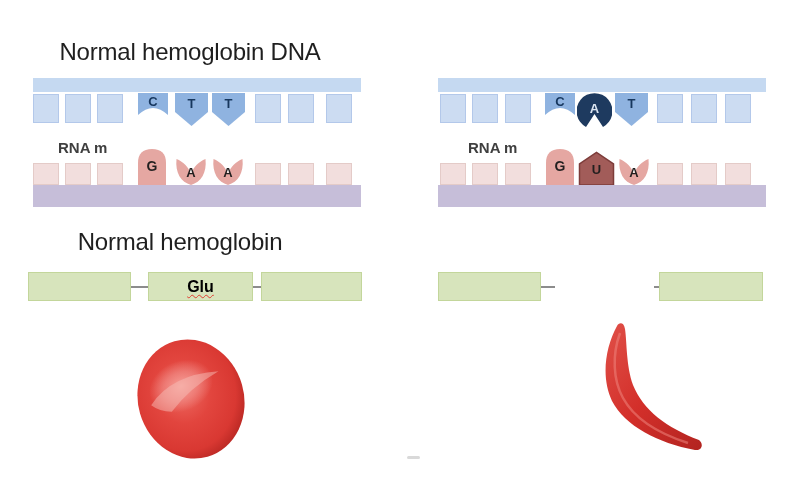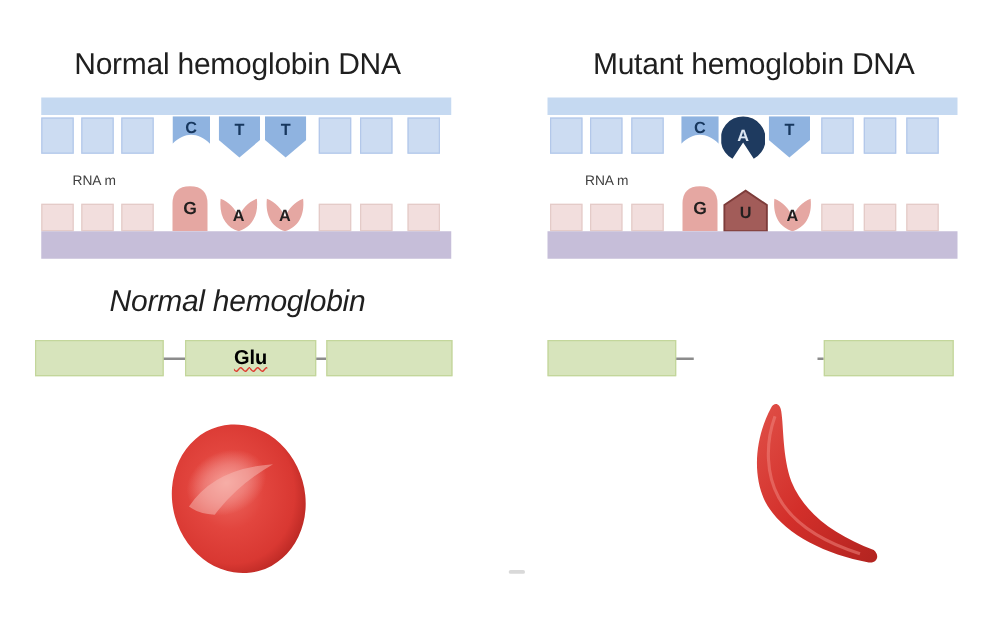--- a/index.html
+++ b/index.html
@@ -16,21 +16,21 @@
   .sq.dna{width:26px;height:29px;top:94px;background:var(--dna-square,#ccdcf2);border:1px solid var(--dna-square-border,#b3c8ea);}
   .sq.rna{width:26px;height:22px;top:163px;background:var(--rna-square,#f2dedd);border:1px solid var(--rna-square-border,#e4cbc8);}
   .base{position:absolute;}
   .base svg{display:block;width:100%;height:100%;}
   .base .bl{
     position:absolute;left:0;right:0;text-align:center;
     font-weight:bold;font-size:13px;color:var(--letter-blue,#17375e);
   }
   .base.rna-shape .bl{color:#221f1f;}
   .base .bl.light{color:#dce6f2;}
-  .rna-label{position:absolute;font-size:11px;font-weight:400;color:#3f3f3f;}
+  .rna-label{position:absolute;font-size:15px;font-weight:700;color:#3f3f3f;}
   .purple-bar{position:absolute;height:22px;background:var(--purple-bar,#c6bed9);}
   .pep{position:absolute;top:272px;height:29px;box-sizing:border-box;
     background:var(--green-box,#d7e4bc);border:1px solid var(--green-border,#c3d69b);}
   .pep.red{background:var(--red-box,#dd8f8c);border:1.5px solid var(--red-border,#963634);}
   .pep .aa{
     display:block;text-align:center;font-size:16px;font-weight:bold;color:#000;
     line-height:27px;
   }
   .wavy{text-decoration:underline;text-decoration-style:wavy;text-decoration-color:#e03c31;text-decoration-thickness:1px;text-underline-offset:2px;}
   .conn{position:absolute;top:286px;height:1.5px;background:#8c8c8c;}
@@ -92,21 +92,21 @@
     <span class="bl" style="top:9px;">A</span>
   </div>
   <div class="base rna-shape" style="left:211px;top:156px;width:34px;height:30px;">
     <svg viewBox="0 0 34 30">
         <path d="M17,29 C7,26 1,17 2.5,3 C9,5.5 14.5,11 17,18 C19.5,11 25,5.5 31.5,3 C33,17 27,26 17,29 Z" fill="var(--rna-highlight,#e5a7a2)"></path>
       </svg>
     <span class="bl" style="top:9px;">A</span>
   </div>
   <div class="purple-bar" style="left:33px;top:185px;width:328px;"></div>
 
-  <div class="title" style="left:25px;top:228px;width:330px;font-style:italic;">Normal hemoglobin</div>
+  <div class="title" style="left:15px;top:228px;width:330px;">Normal hemoglobin</div>
   <div class="pep" style="left:28px;width:103px;"></div>
   <div class="conn" style="left:131px;width:17px;"></div>
   <div class="pep" style="left:148px;width:105px;">
     <span class="aa"><span class="wavy">Glu</span></span>
   </div>
   <div class="conn" style="left:253px;width:8px;"></div>
   <div class="pep" style="left:261px;width:101px;"></div>
 
   <svg class="cell-svg" style="left:135px;top:336px;" width="112" height="127" viewBox="0 0 112 127">
     <defs>
@@ -122,21 +122,20 @@
         <stop offset="100%" stop-color="var(--cell-red-light,#f2928d)" stop-opacity="0"></stop>
       </radialGradient>
     </defs>
     <g transform="rotate(-16 56 63)">
       <ellipse cx="56" cy="63" rx="53" ry="60" fill="url(#rbcBody)"></ellipse>
       <ellipse cx="50" cy="48" rx="33" ry="25" fill="url(#rbcDimple)" transform="rotate(-8 50 48)"></ellipse>
       <path d="M16,58 Q44,34 90,44 Q58,52 34,70 Q22,66 16,58 Z" fill="#f6bcb6" opacity="0.5"></path>
     </g>
   </svg>
 
-  <div class="title" style="left:440px;top:38px;width:326px;">Mutant hemoglobin DNA</div>
 
   <div class="dna-bar" style="left:438px;top:78px;width:328px;"></div>
   <div class="sq dna" style="left:440px;"></div>
   <div class="sq dna" style="left:472px;"></div>
   <div class="sq dna" style="left:505px;"></div>
   <div class="sq dna" style="left:657px;"></div>
   <div class="sq dna" style="left:691px;"></div>
   <div class="sq dna" style="left:725px;"></div>
 
   <div class="base" style="left:545px;top:93px;width:30px;height:30px;">

